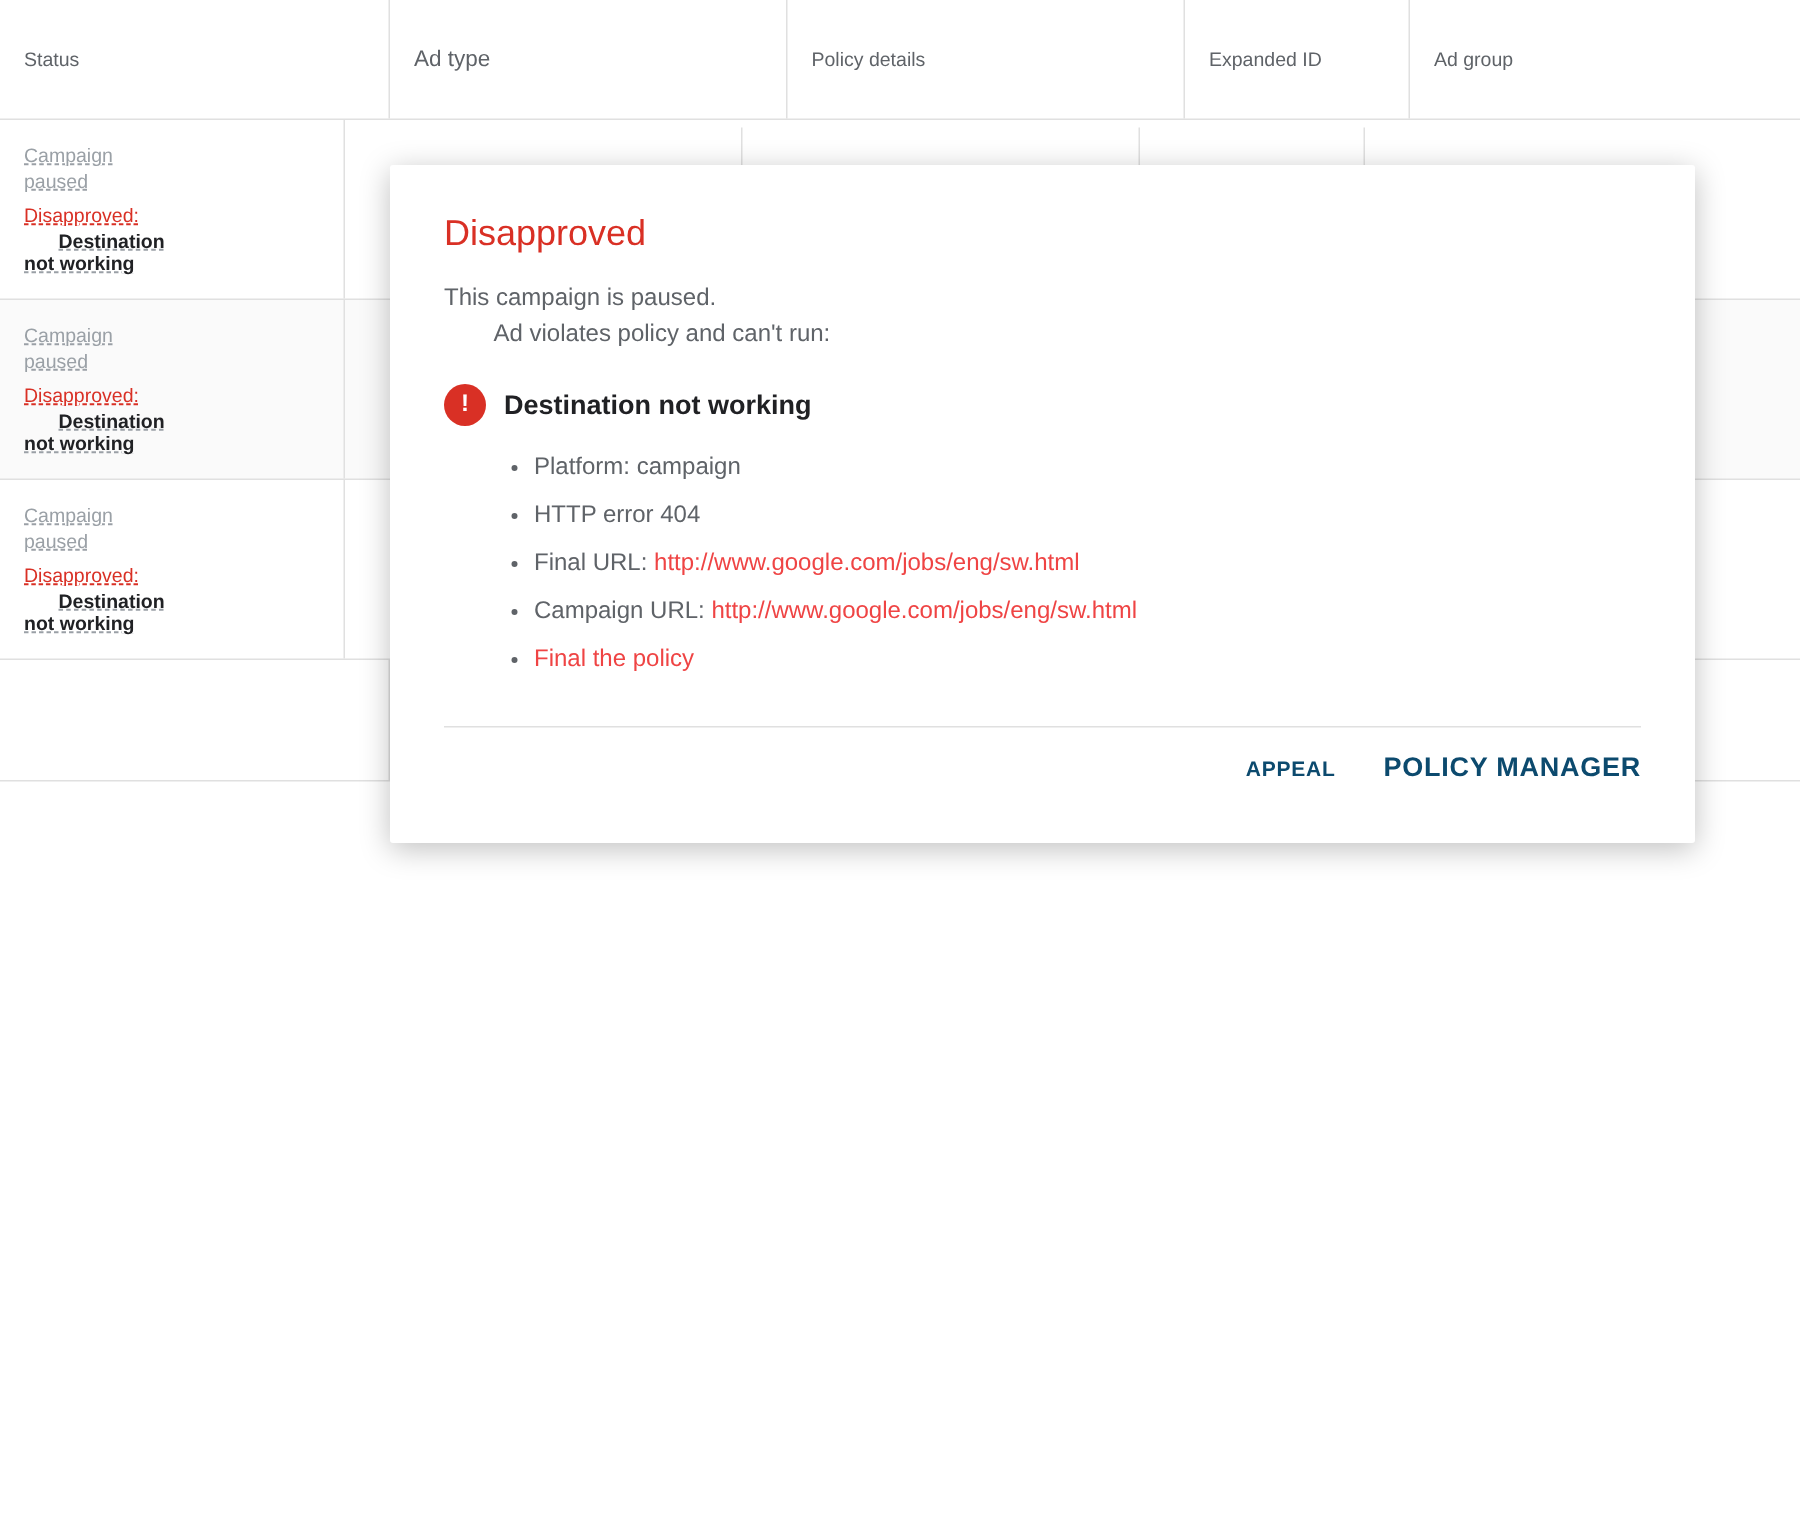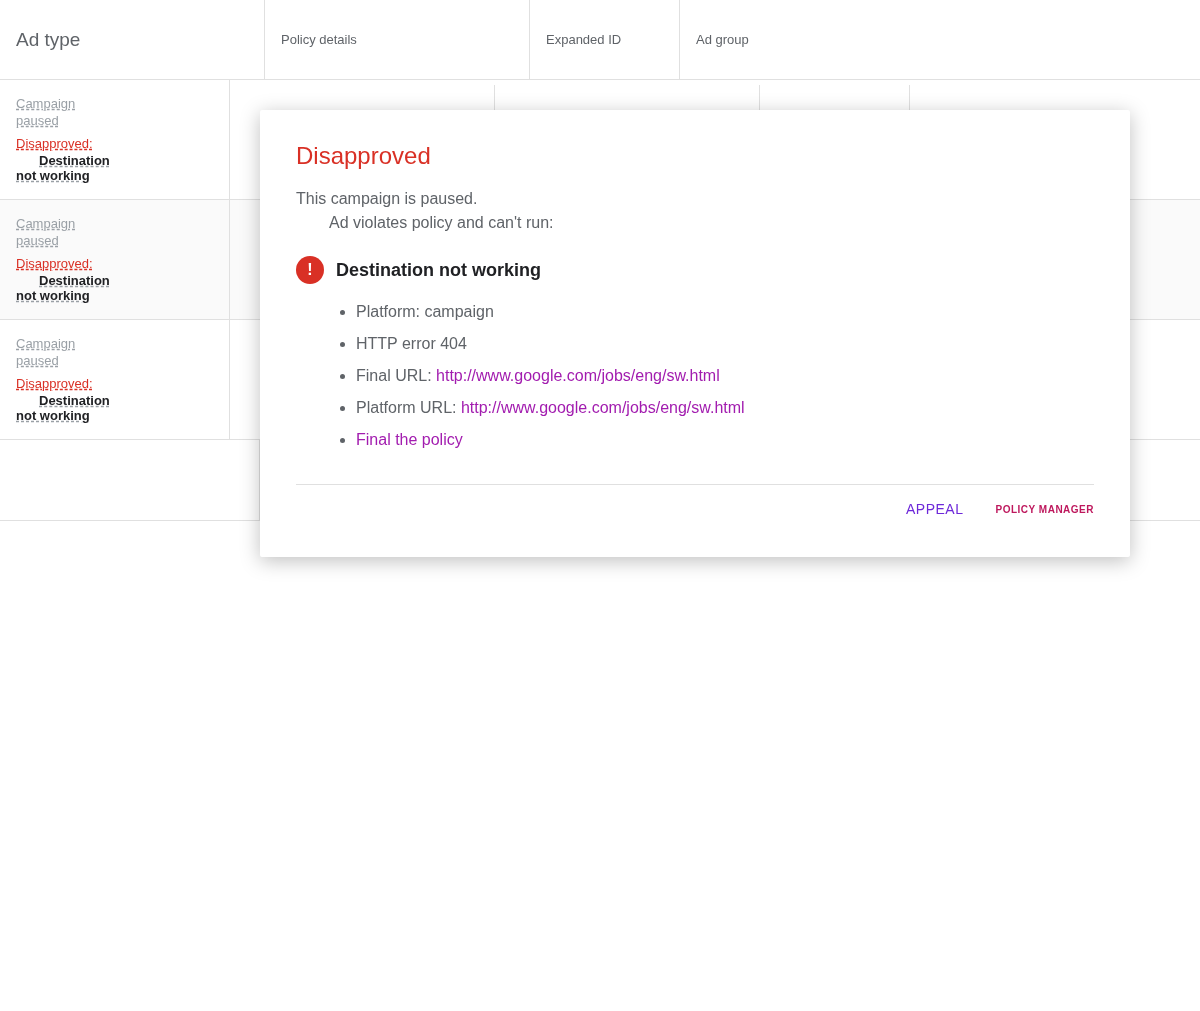--- a/index.html
+++ b/index.html
@@ -37,21 +37,21 @@
       font-weight: 400;
       border-right: 1px solid #e0e0e0;
       height: 100%;
       display: flex;
       align-items: center;
     }
 
     .th-adtype {
       width: 265px;
       padding: 0 16px;
-      font-size: 19px;
+      font-size: 15px;
       color: #5f6368;
       font-weight: 400;
       border-right: 1px solid #e0e0e0;
       height: 100%;
       display: flex;
       align-items: center;
     }
 
     .th-policy {
       width: 265px;
@@ -291,48 +291,48 @@
     }
 
     .popup-list li {
       font-size: 16px;
       color: #5f6368;
       margin-bottom: 8px;
       line-height: 1.5;
     }
 
     .popup-list li a {
-      color: #a21caf;
+      color: #ef4444;
       text-decoration: none;
     }
 
     .popup-actions {
       display: flex;
       justify-content: flex-end;
       gap: 32px;
       padding-top: 8px;
       border-top: 1px solid #e0e0e0;
       margin-top: 8px;
     }
 
     .btn-appeal {
       font-size: 14px;
-      color: #6d28d9;
-      font-weight: 400;
+      color: #0c4a6e;
+      font-weight: 700;
       letter-spacing: 0.5px;
       background: none;
       border: none;
       cursor: pointer;
       padding: 8px 0;
       text-transform: uppercase;
     }
 
     .btn-policy-manager {
-      font-size: 10px;
-      color: #be185d;
+      font-size: 18px;
+      color: #0c4a6e;
       font-weight: 700;
       letter-spacing: 0.5px;
       background: none;
       border: none;
       cursor: pointer;
       padding: 8px 0;
       text-transform: uppercase;
       text-align: right;
     }
 
@@ -340,20 +340,23 @@
       font-size: 13px;
       color: #5f6368;
     }
   </style>
 </head>
 <body>
 
 <div class="table-container">
 
   <div class="table-header">
+    <div class="th-status">
+      <span>Status</span>
+    </div>
     <div class="th-adtype">
       <span>Ad type</span>
     </div>
     <div class="th-policy">
       <span>Policy details</span>
     </div>
     <div class="th-campaign">
       <span>Expanded ID</span>
     </div>
     <div class="th-adgroup">
@@ -438,21 +441,21 @@
       <li>
         <span>Platform: campaign</span>
       </li>
       <li>
         <span>HTTP error 404</span>
       </li>
       <li>
         <span>Final URL: </span><a href="#">http://www.google.com/jobs/eng/sw.html</a>
       </li>
       <li>
-        <span>Platform URL: </span><a href="#">http://www.google.com/jobs/eng/sw.html</a>
+        <span>Campaign URL: </span><a href="#">http://www.google.com/jobs/eng/sw.html</a>
       </li>
       <li>
         <a href="#">Final the policy</a>
       </li>
     </ul>
 
     <div class="popup-actions">
       <button class="btn-appeal">APPEAL</button>
       <button class="btn-policy-manager">POLICY MANAGER</button>
     </div>

